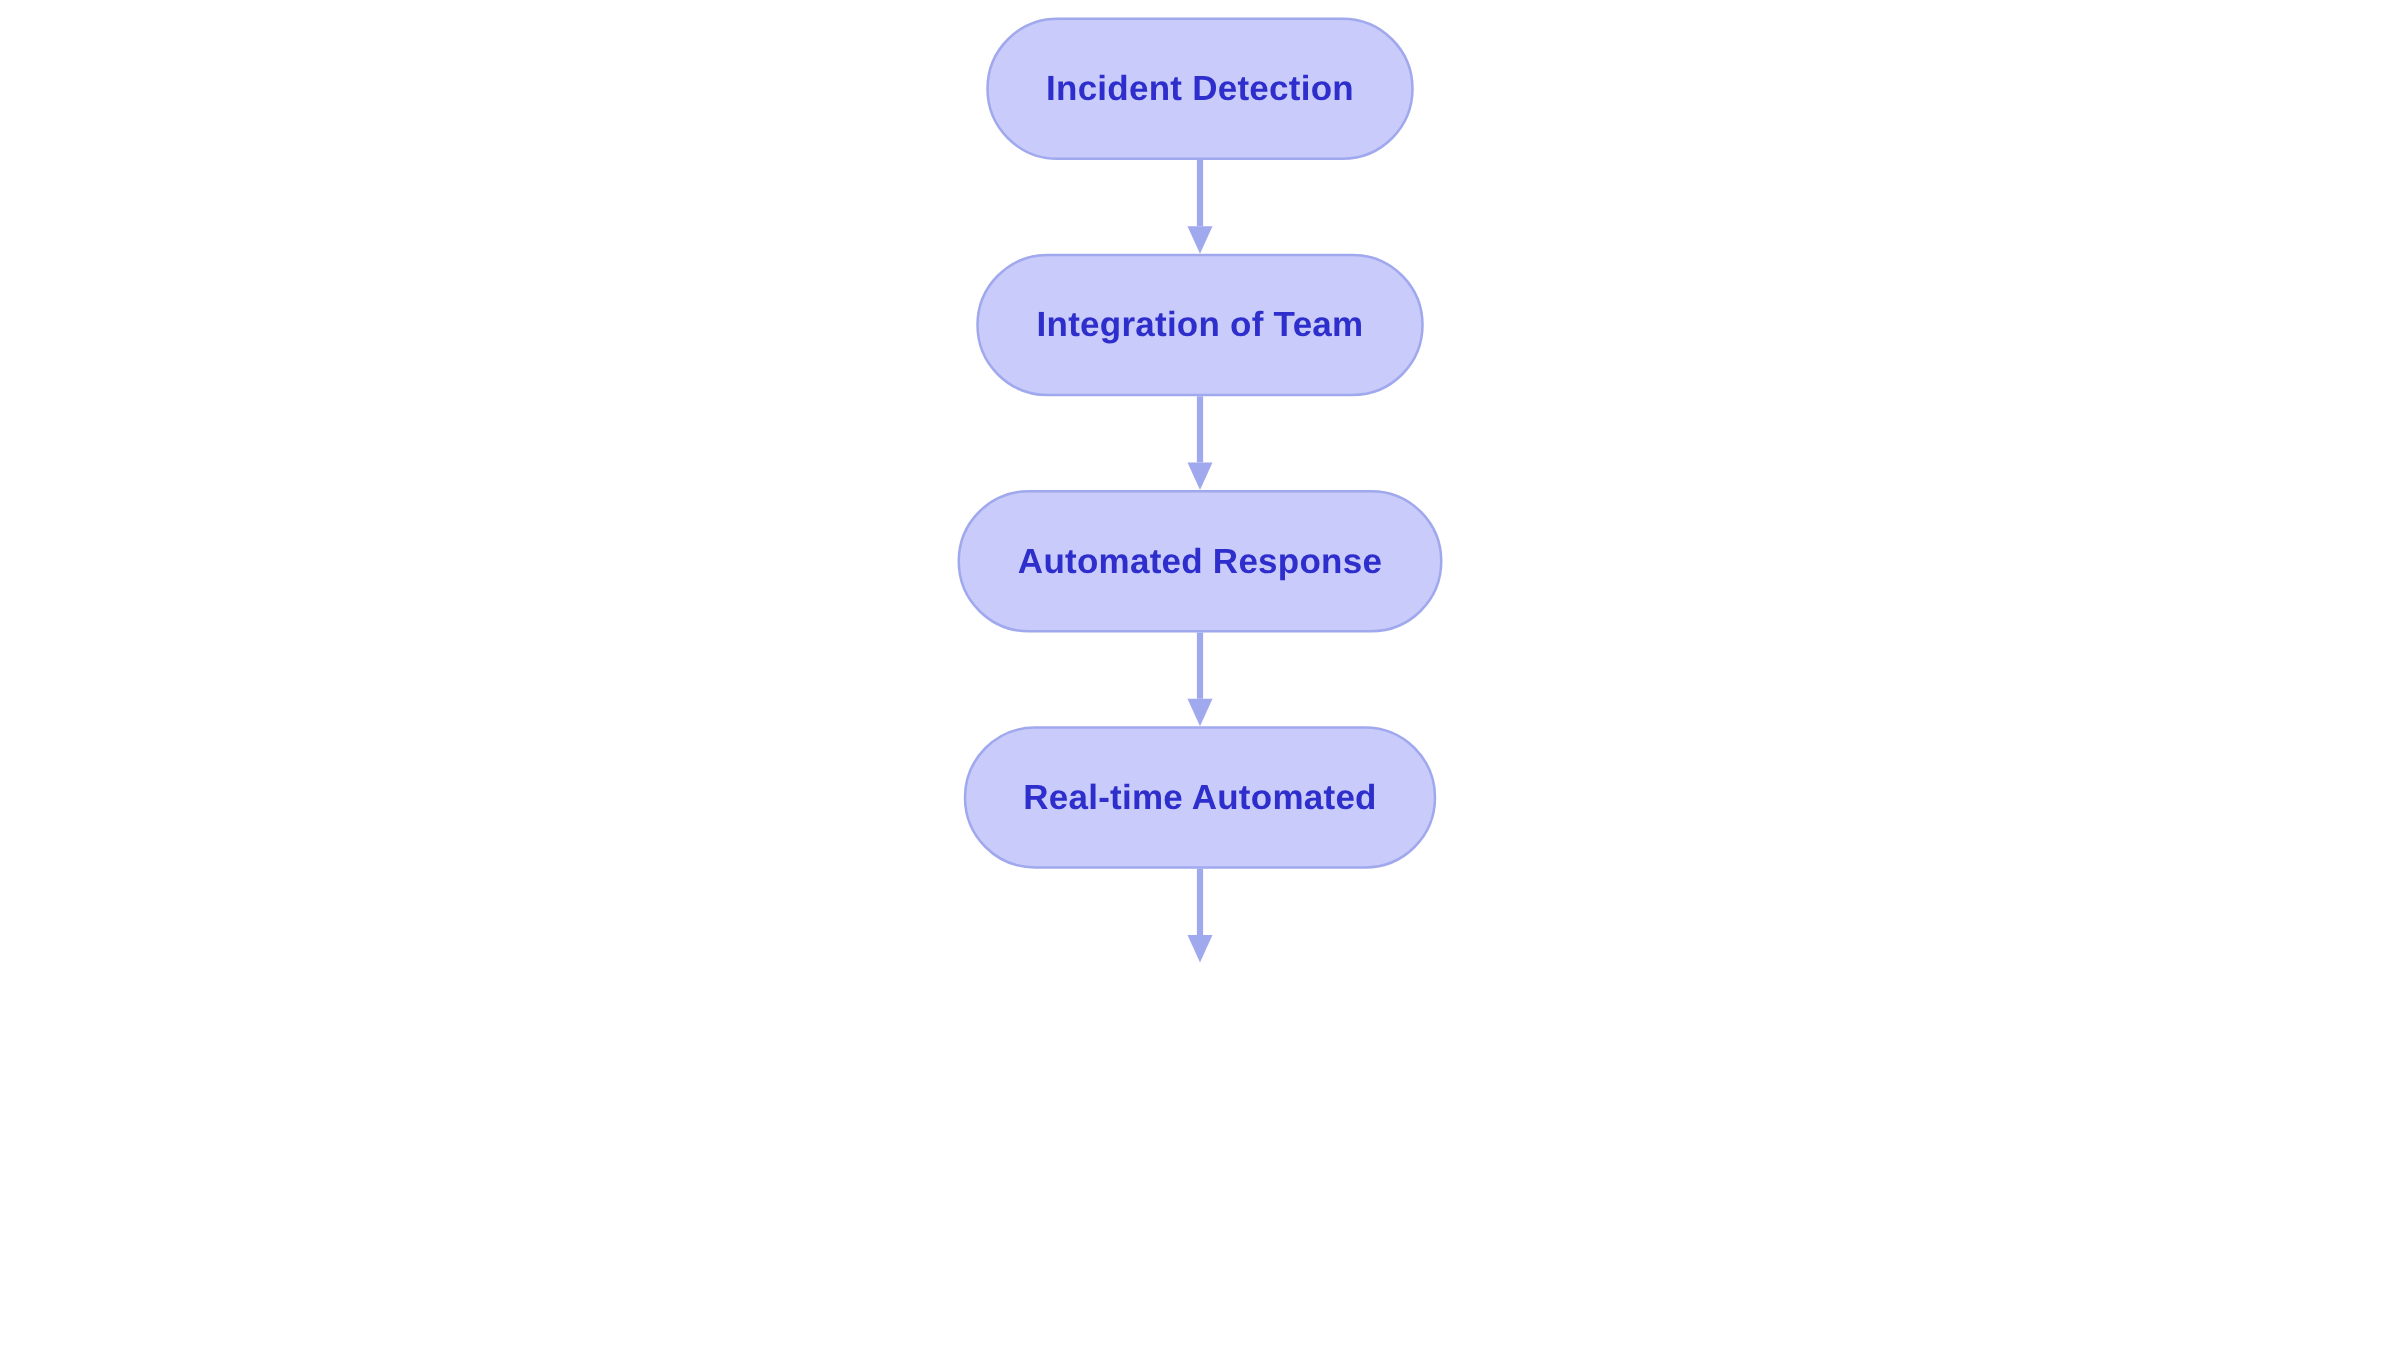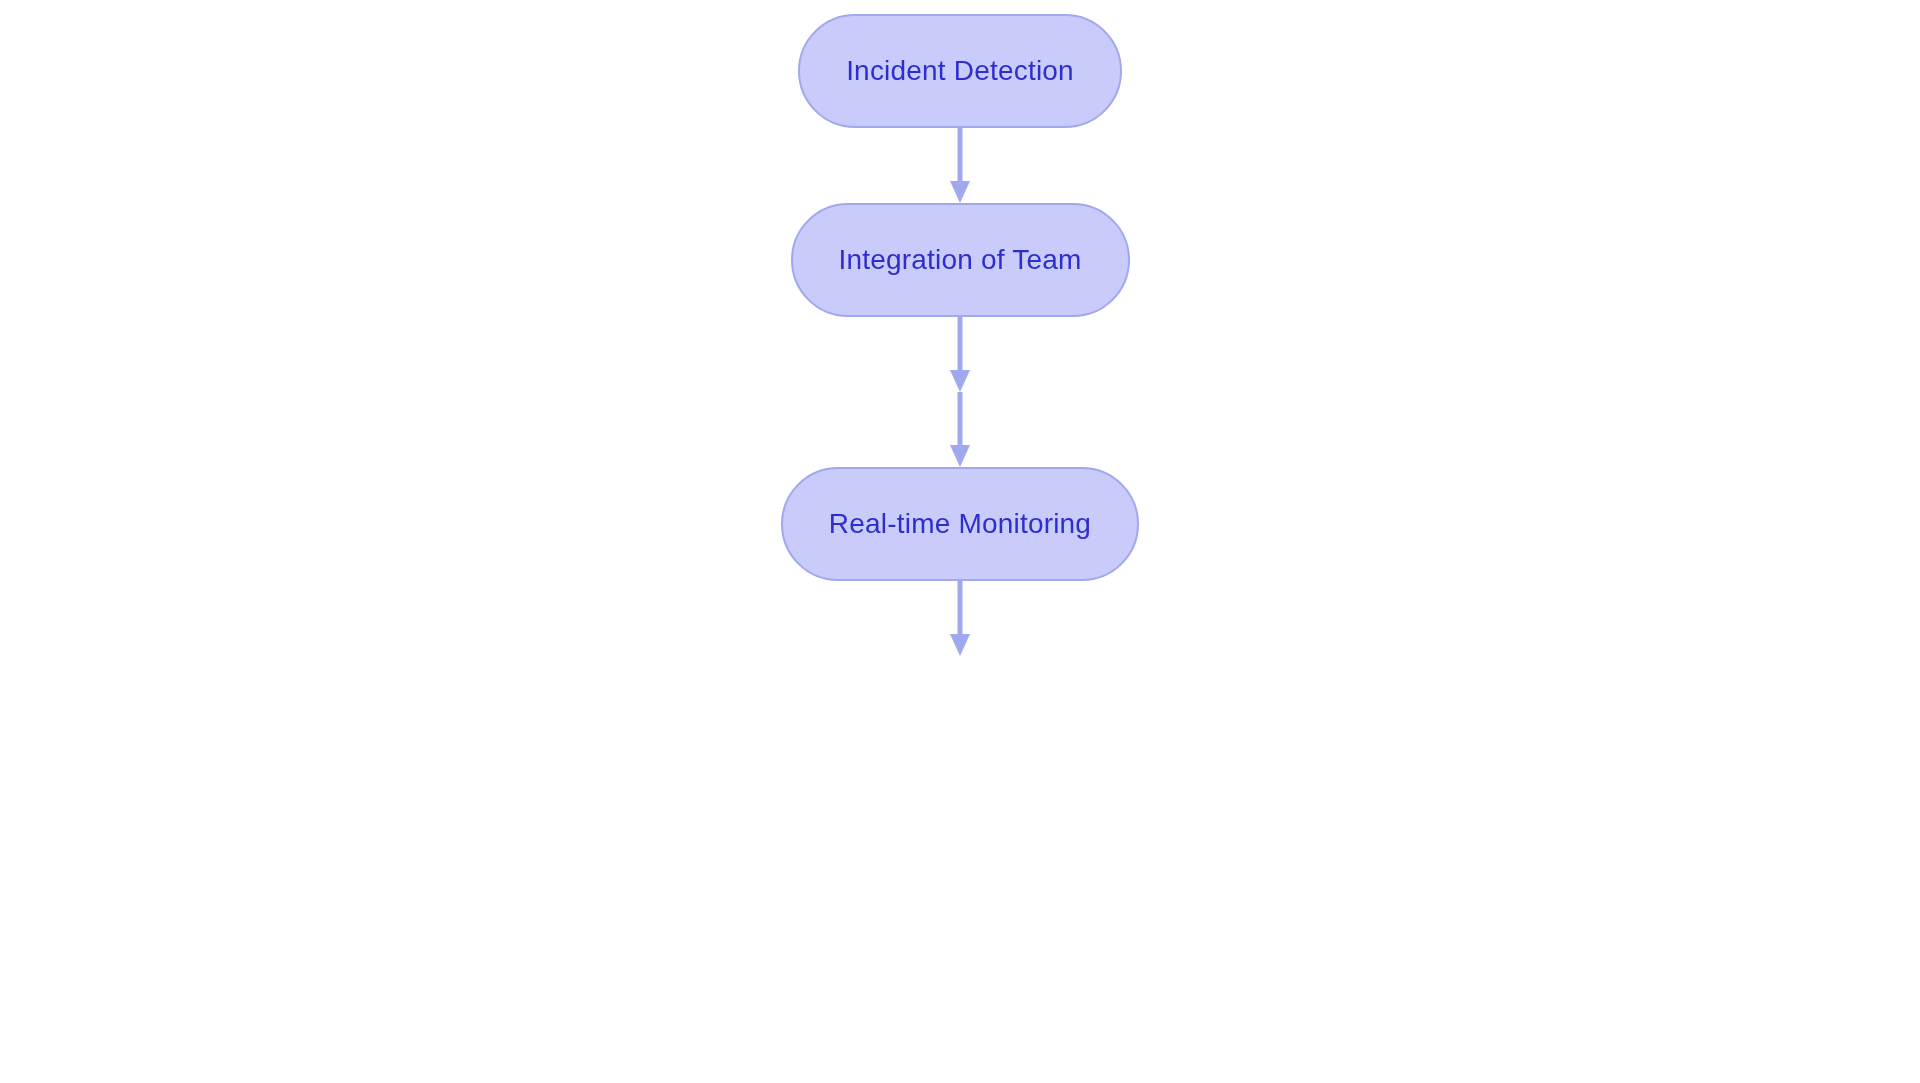--- a/index.html
+++ b/index.html
@@ -44,21 +44,21 @@
     display: flex;
     align-items: center;
     justify-content: center;
     padding: 0 46px;
     flex: 0 0 auto;
   }
 
   .flow-node-label {
     font-family: "Liberation Sans", sans-serif;
     font-size: 28px;
-    font-weight: 400;
+    font-weight: 700;
     color: #2e2ecc;
     white-space: nowrap;
     letter-spacing: 0.2px;
     line-height: 1;
   }
 
   .flow-connector {
     position: relative;
     width: 26px;
     height: 75px;
@@ -94,30 +94,33 @@
       <span class="flow-node-label">Integration of Team</span>
     </div>
 
     <div class="flow-connector">
       <svg viewBox="0 0 26 75" xmlns="http://www.w3.org/2000/svg" aria-hidden="true">
         <line x1="13" y1="0" x2="13" y2="53" stroke="#a0a8ee" stroke-width="5"></line>
         <polygon points="3,53 23,53 13,75" fill="#a0a8ee"></polygon>
       </svg>
     </div>
 
+    <div class="flow-node">
+      <span class="flow-node-label">Automated Response</span>
+    </div>
 
     <div class="flow-connector">
       <svg viewBox="0 0 26 75" xmlns="http://www.w3.org/2000/svg" aria-hidden="true">
         <line x1="13" y1="0" x2="13" y2="53" stroke="#a0a8ee" stroke-width="5"></line>
         <polygon points="3,53 23,53 13,75" fill="#a0a8ee"></polygon>
       </svg>
     </div>
 
     <div class="flow-node">
-      <span class="flow-node-label">Real-time Monitoring</span>
+      <span class="flow-node-label">Real-time Automated</span>
     </div>
 
     <div class="flow-connector">
       <svg viewBox="0 0 26 75" xmlns="http://www.w3.org/2000/svg" aria-hidden="true">
         <line x1="13" y1="0" x2="13" y2="53" stroke="#a0a8ee" stroke-width="5"></line>
         <polygon points="3,53 23,53 13,75" fill="#a0a8ee"></polygon>
       </svg>
     </div>
 
 

